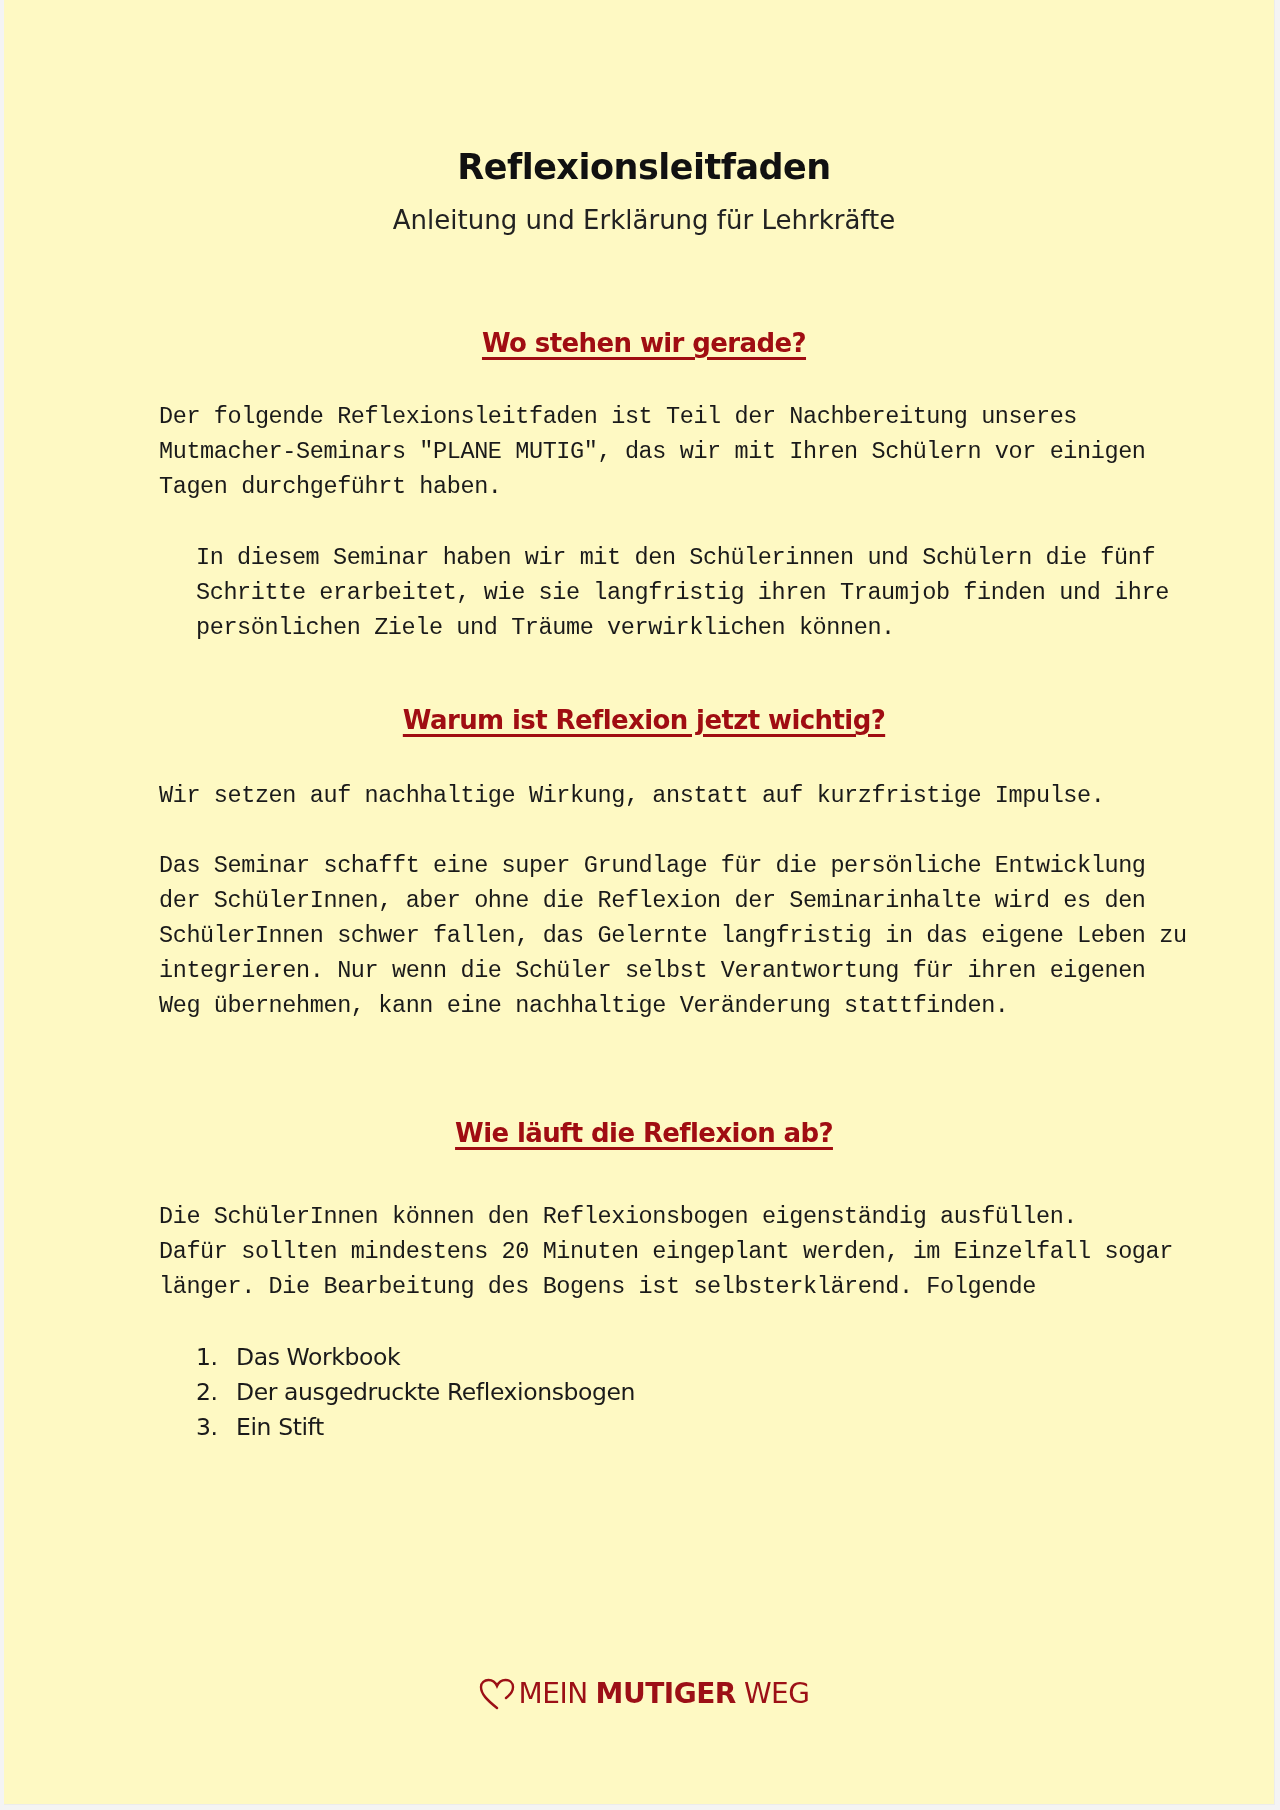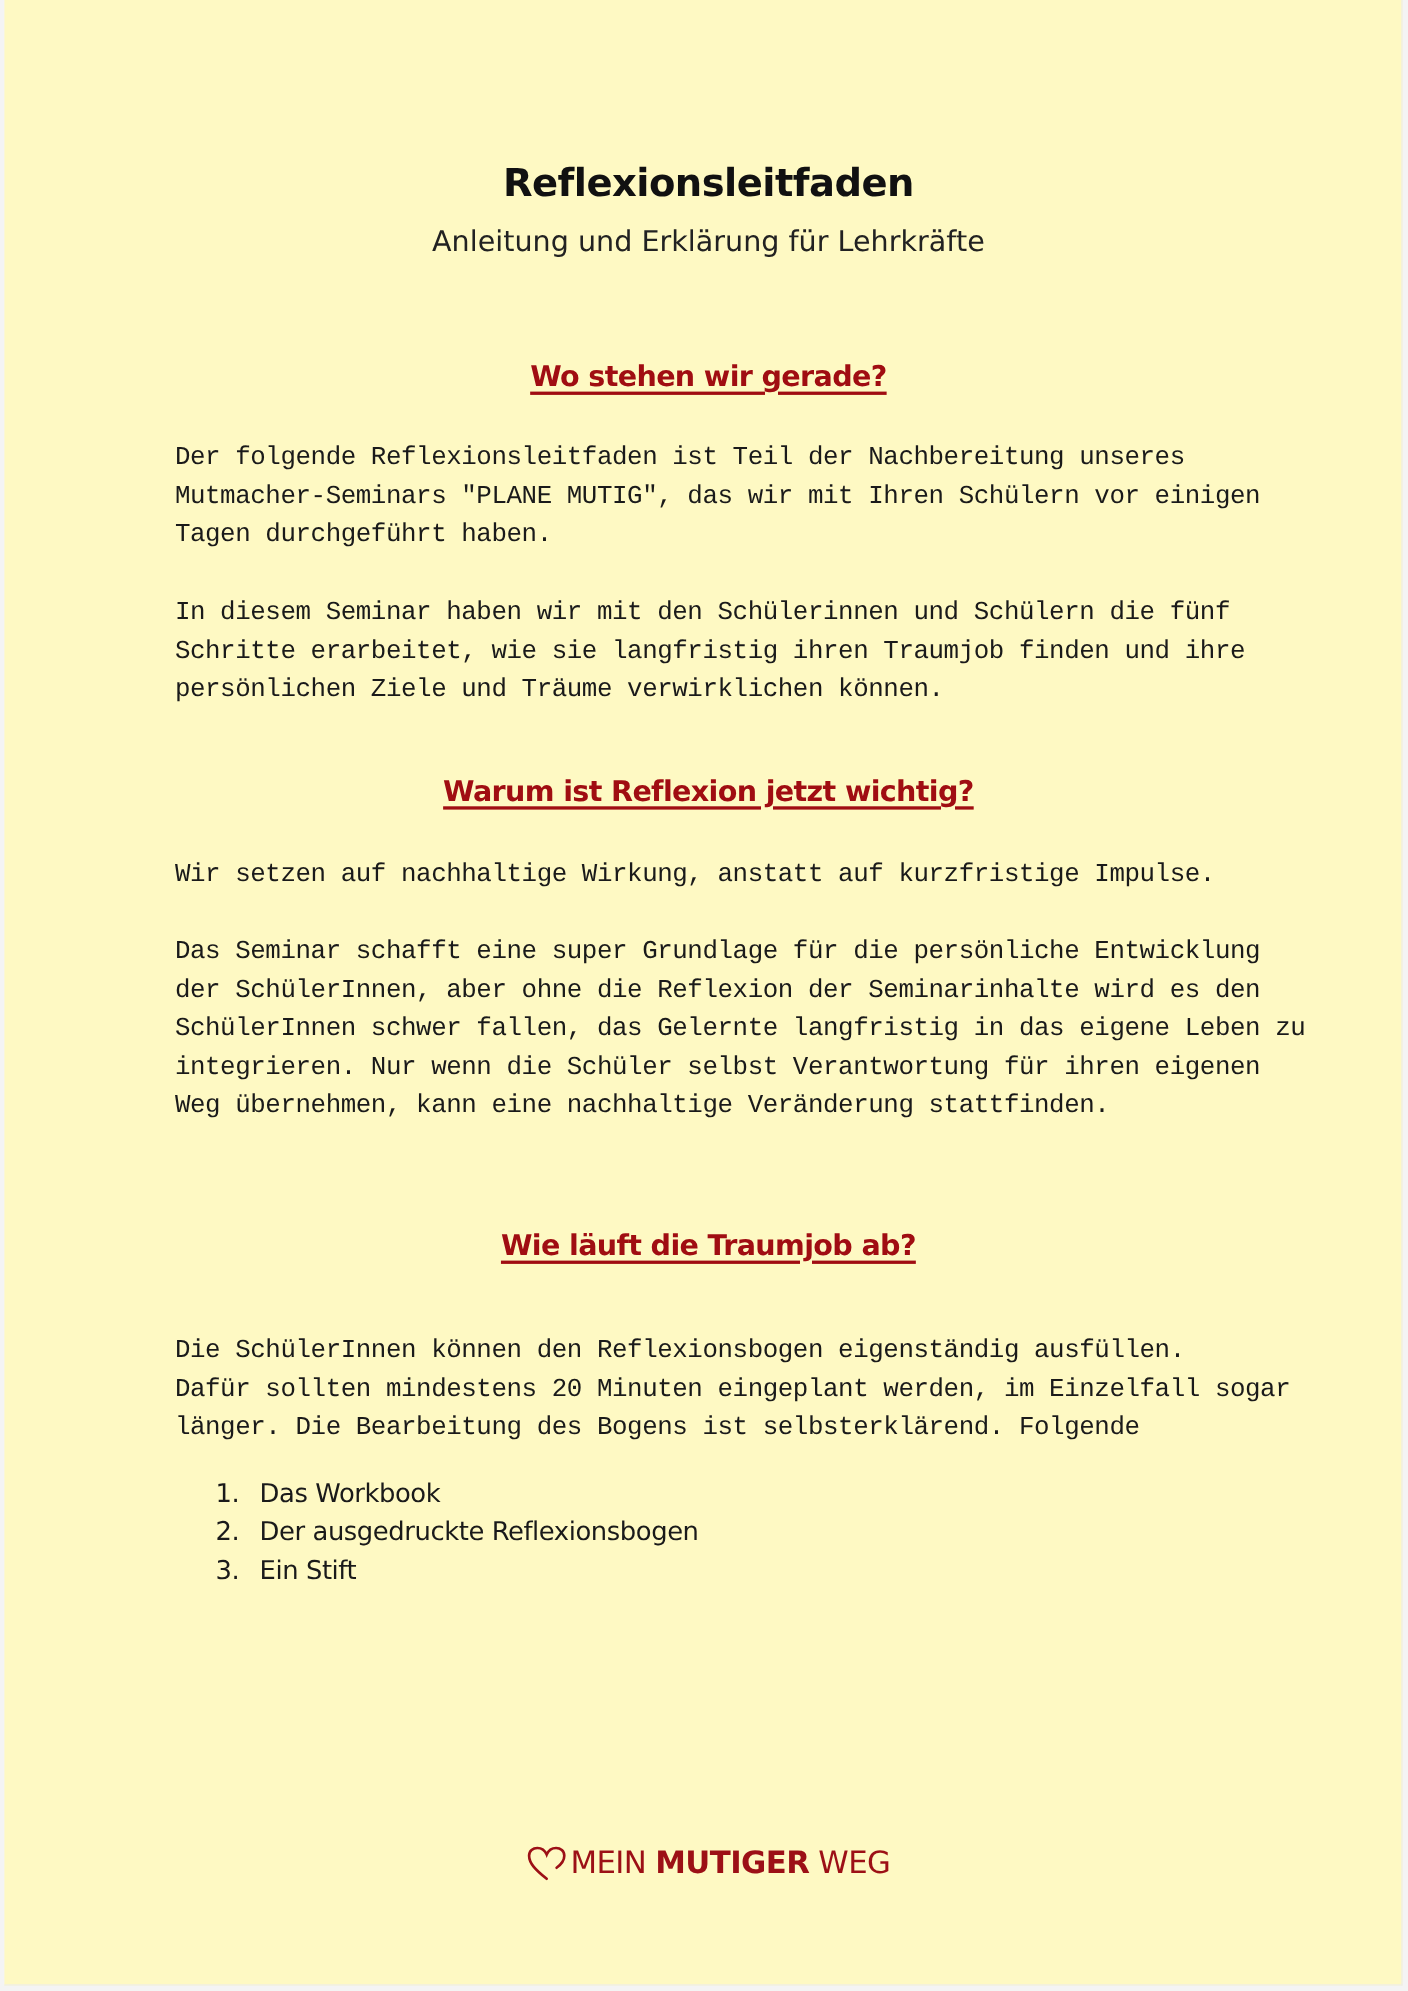--- a/index.html
+++ b/index.html
@@ -121,44 +121,44 @@
   <div class="subtitle">Anleitung und Erklärung für Lehrkräfte</div>
 
   <div class="heading" style="top:330px;">
     <span>Wo stehen wir gerade?</span>
   </div>
   <p class="para" style="top:399px;">
     <span class="line">Der folgende Reflexionsleitfaden ist Teil der Nachbereitung unseres</span>
     <span class="line">Mutmacher-Seminars "PLANE MUTIG", das wir mit Ihren Schülern vor einigen</span>
     <span class="line">Tagen durchgeführt haben.</span>
   </p>
-  <p class="para" style="top:540px;">
+  <p class="para" style="top:540px;margin-left:37px;">
     <span class="line">In diesem Seminar haben wir mit den Schülerinnen und Schülern die fünf</span>
     <span class="line">Schritte erarbeitet, wie sie langfristig ihren Traumjob finden und ihre</span>
     <span class="line">persönlichen Ziele und Träume verwirklichen können.</span>
   </p>
 
   <div class="heading" style="top:707px;">
     <span>Warum ist Reflexion jetzt wichtig?</span>
   </div>
   <p class="para" style="top:848px;">
     <span class="line">Das Seminar schafft eine super Grundlage für die persönliche Entwicklung</span>
     <span class="line">der SchülerInnen, aber ohne die Reflexion der Seminarinhalte wird es den</span>
     <span class="line">SchülerInnen schwer fallen, das Gelernte  langfristig in das eigene Leben zu</span>
     <span class="line">integrieren. Nur wenn die Schüler selbst Verantwortung für ihren eigenen</span>
     <span class="line">Weg übernehmen, kann eine nachhaltige Veränderung stattfinden.</span>
   </p>
   <p class="para" style="top:778px;">
     <span class="line">Wir setzen auf nachhaltige Wirkung, anstatt auf kurzfristige Impulse.</span>
   </p>
 
   <div class="heading" style="top:1120px;">
-    <span>Wie läuft die Traumjob ab?</span>
+    <span>Wie läuft die Reflexion ab?</span>
   </div>
-  <p class="para" style="top:1199px;margin-top:12px;">
+  <p class="para" style="top:1199px;">
     <span class="line">Die SchülerInnen können den Reflexionsbogen eigenständig ausfüllen.</span>
     <span class="line">Dafür sollten mindestens 20 Minuten eingeplant werden, im Einzelfall sogar</span>
     <span class="line">länger. Die Bearbeitung des Bogens ist selbsterklärend. Folgende</span>
   </p>
   <ol class="list">
     <li>
       <span class="num">1.</span>
       <span>Das Workbook</span>
     </li>
     <li>

